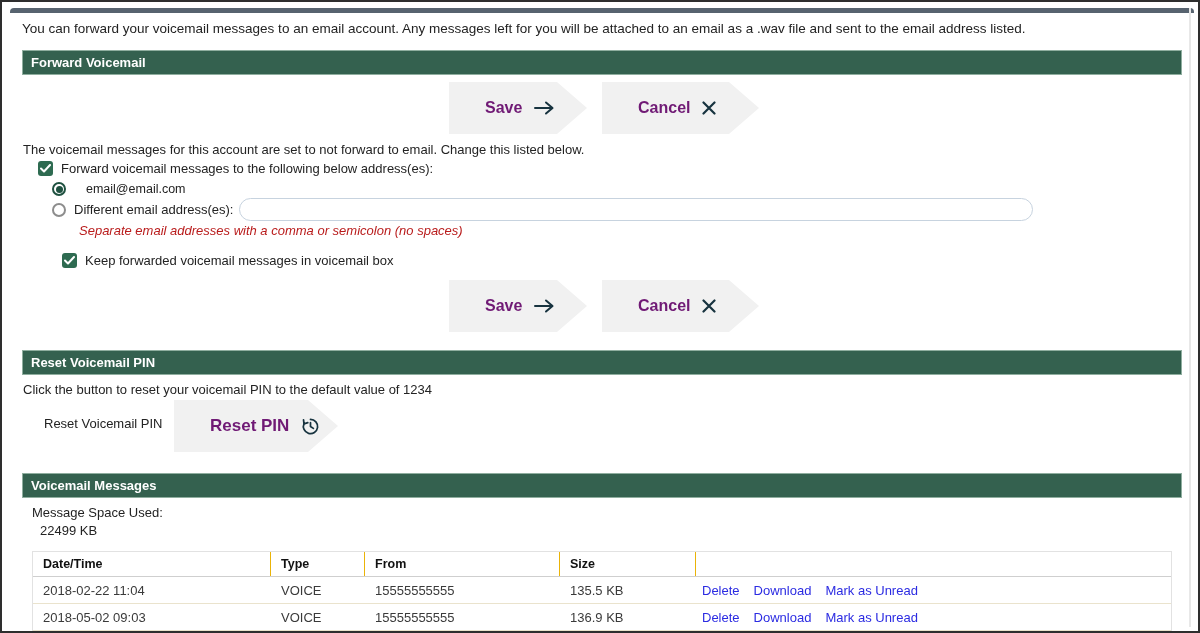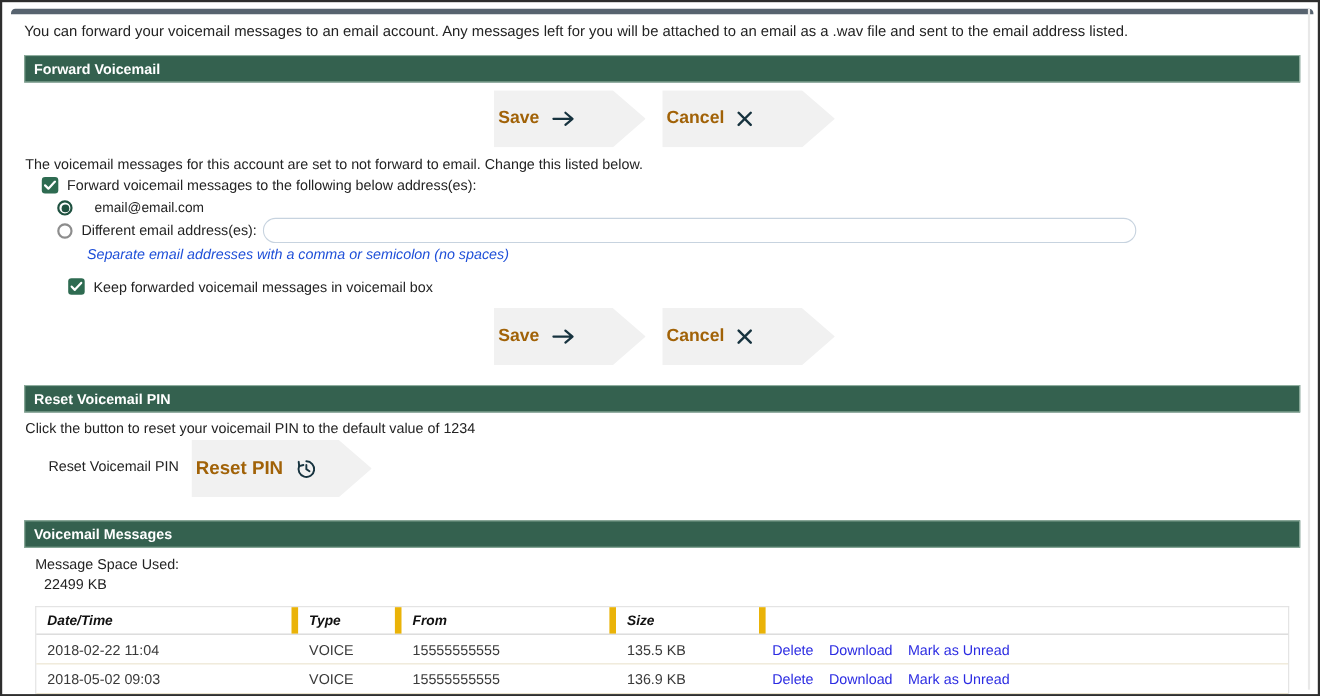--- a/index.html
+++ b/index.html
@@ -16,23 +16,23 @@
   .intro{left:20px;top:19px;width:1160px;font-size:13.5px;color:#232323;}
   
   .section-header{
     left:20px;width:1160px;height:25px;background:#34614f;border:1px solid #8fae9f;
     box-sizing:border-box;color:#fff;font-weight:bold;font-size:13px;
     line-height:23px;padding-left:8px;
   }
   
   .pennant{
     height:52px;background:#f1f1f1;display:flex;align-items:center;
-    padding:0 38px 0 4px;box-sizing:border-box;cursor:pointer;
+    padding:0 38px 0 36px;box-sizing:border-box;cursor:pointer;
     clip-path:polygon(0 0,calc(100% - 30px) 0,100% 50%,calc(100% - 30px) 100%,0 100%);
-    color:#a16207;font-weight:bold;font-size:16px;gap:12px;white-space:nowrap;
+    color:#701a75;font-weight:bold;font-size:16px;gap:12px;white-space:nowrap;
   }
   .pennant svg{display:block;}
   
   .txt{font-size:13px;color:#232323;white-space:nowrap;}
   .row{display:flex;align-items:center;gap:8px;}
   .checkbox{
     width:15px;height:15px;border-radius:3px;background:#2e6b51;flex:0 0 auto;
     display:flex;align-items:center;justify-content:center;cursor:pointer;
   }
   .checkbox svg{display:block;}
@@ -41,31 +41,31 @@
     background:#fff;cursor:pointer;display:flex;align-items:center;justify-content:center;
   }
   .radio.sel{border:2px solid #1f5140;}
   .radio.sel .dot{width:7px;height:7px;border-radius:50%;background:#1f5140;}
   .radio.unsel{border:2px solid #8d8d8d;}
   .email-input{
     left:237px;top:196px;width:794px;height:23px;box-sizing:border-box;
     border:1px solid #c7d3df;border-radius:12px;background:#fff;outline:none;
     padding:0 12px;font-family:"Liberation Sans",sans-serif;font-size:13px;
   }
-  .italic-note{font-style:italic;font-size:13px;color:#1d4ed8;}
+  .italic-note{font-style:italic;font-size:13px;color:#b91c1c;}
   
   .vm-table{
     left:30px;top:549px;width:1140px;border:1px solid #e2e2e2;border-bottom:none;
     box-sizing:border-box;background:#fff;
   }
   .t-row{display:flex;align-items:center;}
   .t-head{height:24px;border-bottom:1px solid #cfcfcf;}
   .t-head .cell{font-weight:bold;font-size:12.5px;color:#111;height:100%;
     display:flex;align-items:center;box-sizing:border-box;}
-  .t-head .cell:not(:last-child){border-right:6px solid #eab308;font-style:italic;}
+  .t-head .cell:not(:last-child){border-right:1px solid #eab308;}
   .t-body-row{height:26px;border-bottom:1px solid #eae3cd;font-size:13px;color:#3a3a3a;}
   .cell{padding-left:10px;box-sizing:border-box;overflow:hidden;white-space:nowrap;}
   .c1{width:238px;} .c2{width:94px;} .c3{width:195px;} .c4{width:136px;} .c5{flex:1;}
   .actions{display:flex;gap:14px;padding-left:6px;align-items:center;}
   .link{color:#2b2be2;font-size:13px;cursor:pointer;text-decoration:none;white-space:nowrap;}
 </style>
 </head>
 <body>
 
 <div class="screen">

